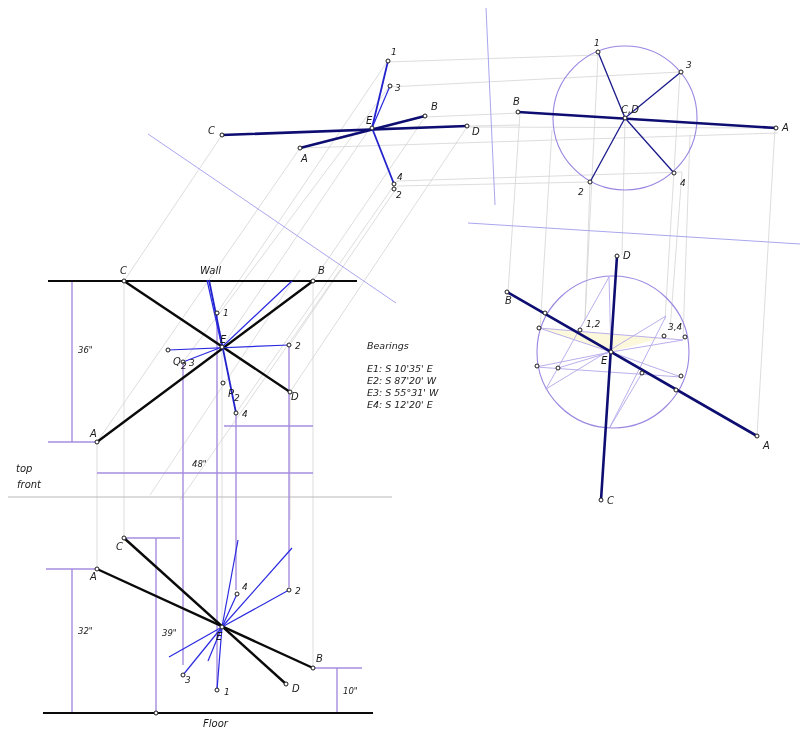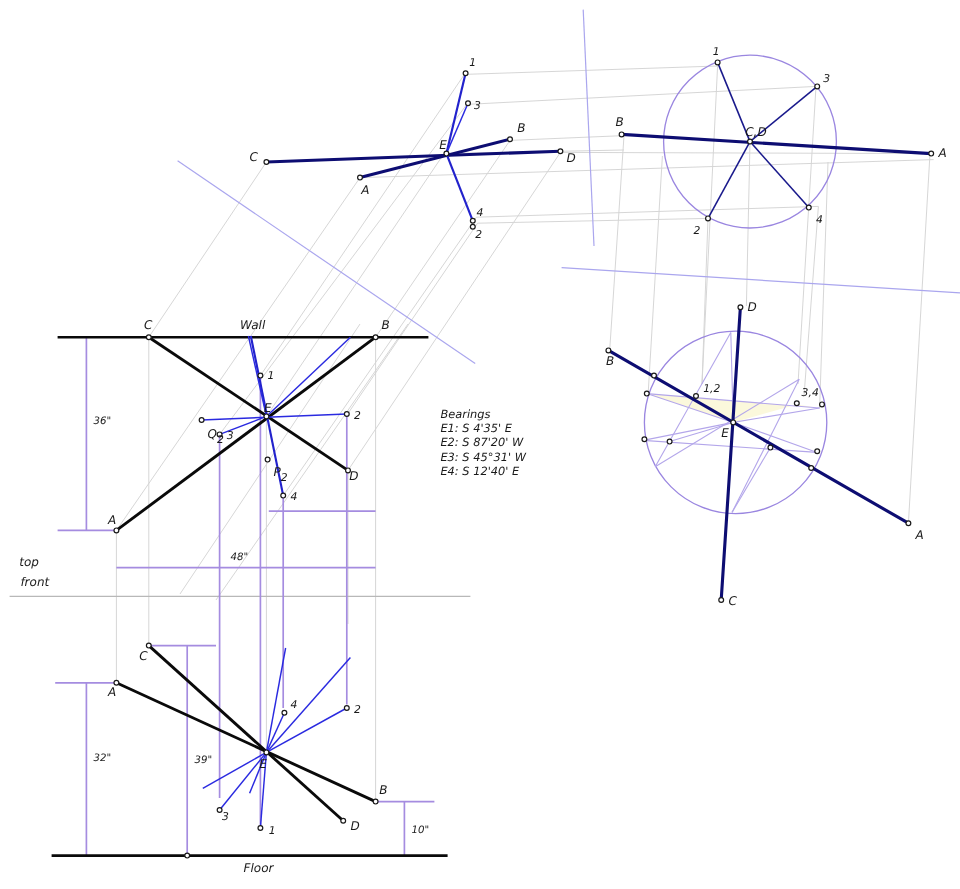--- a/index.html
+++ b/index.html
@@ -17,21 +17,21 @@
   .thick-navy { stroke: #0d0d72; stroke-width: 2.6; fill: none; stroke-linecap: round; }
   .thin-navy { stroke: #1a1a8c; stroke-width: 1.3; fill: none; }
   .blue { stroke: #2a2ae0; stroke-width: 1.2; fill: none; }
   .blue-thick { stroke: #2222cc; stroke-width: 1.8; fill: none; }
   .black { stroke: #0a0a0a; stroke-width: 2.4; fill: none; }
   .wall { stroke: #0a0a0a; stroke-width: 2.2; fill: none; }
   .lav { stroke: #b3a6ea; stroke-width: 0.9; fill: none; }
   .pt { fill: #ffffff; stroke: #1a1a1a; stroke-width: 1; }
   .shade { fill: #fbf8dc; stroke: none; }
   #bearings { position: absolute; left: 367px; top: 340px; font-family: "DejaVu Sans", sans-serif; font-style: italic; font-size: 9.5px; color: #1a1a1a; line-height: 12px; }
-  #bearings .title { margin-bottom: 0; }
+  #bearings .title { margin-bottom: 11px; }
   #bearings .row { white-space: nowrap; }
 </style>
 </head>
 <body>
 
 <svg id="canvas" viewBox="0 0 800 741" xmlns="http://www.w3.org/2000/svg">
 
   <g>
 
     <line class="proj" x1="124" y1="281" x2="222" y2="135"></line>
@@ -261,17 +261,17 @@
     <text class="lbl-sm" x="224" y="695">1</text>
     <text class="dim" x="78" y="634">32"</text>
     <text class="dim" x="162" y="636">39"</text>
     <text class="dim" x="343" y="694">10"</text>
     <text class="lbl" x="203" y="727">Floor</text>
   </g>
 </svg>
 
 <div id="bearings">
   <div class="title">Bearings</div>
-  <div class="row">E1: S 4'35' E</div>
+  <div class="row">E1: S 10'35' E</div>
   <div class="row">E2: S 87'20' W</div>
-  <div class="row">E3:  S 45°31' W</div>
-  <div class="row">E4: S 12'40' E</div>
+  <div class="row">E3:  S 55°31' W</div>
+  <div class="row">E4: S 12'20' E</div>
 </div>
 
 </body></html>

